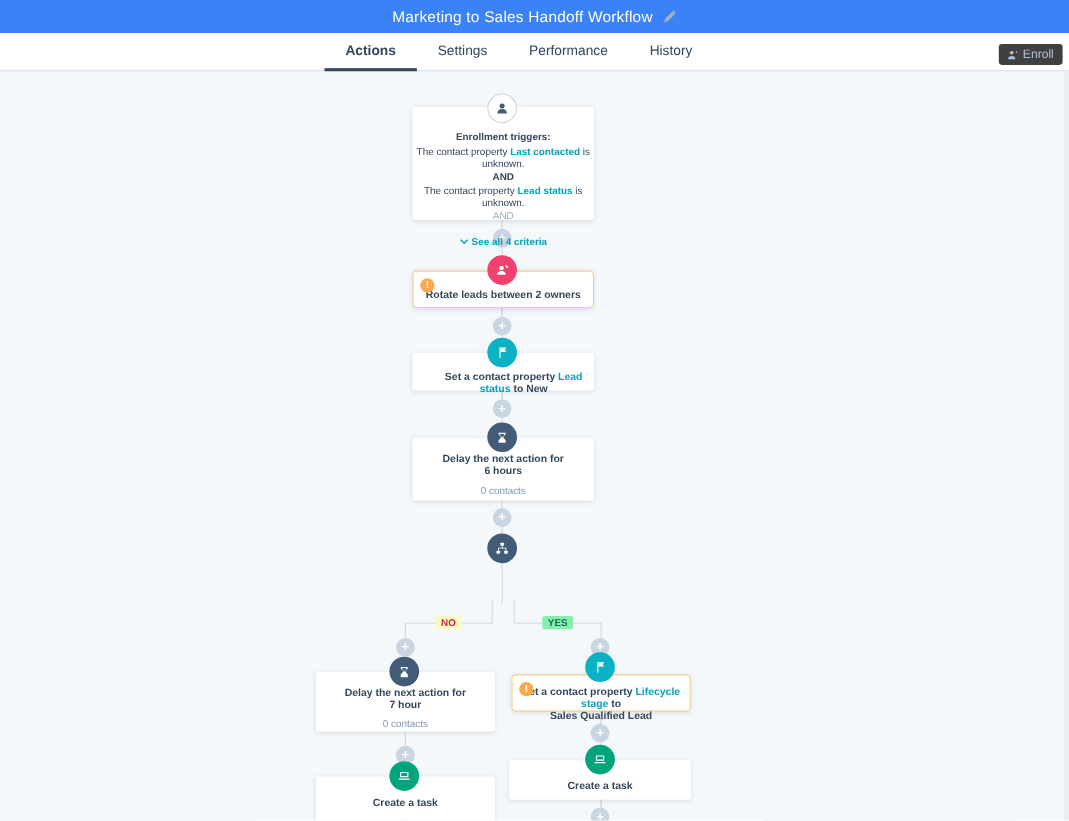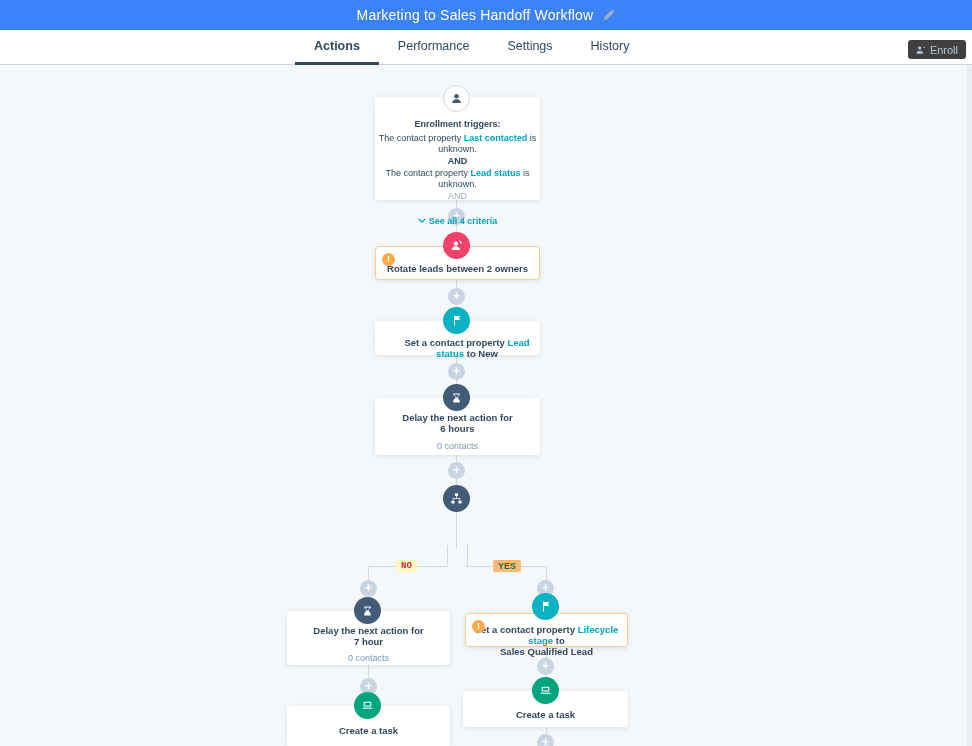--- a/index.html
+++ b/index.html
@@ -46,42 +46,42 @@
 
   .lbl { font-size:9.5px; font-weight:700; line-height:11px; color:#33475b; }
   .lbl .tlink { color:#00a4bd; }
   .cond { font-size:9px; line-height:11px; color:#33475b; }
   .cond .tlink { color:#00a4bd; font-weight:600; }
   .muted { color:#99acc2; }
   .contacts { font-size:9px; color:#7c98b6; }
   .see-all { font-size:9px; font-weight:600; color:#00a4bd; display:inline-flex; align-items:center; gap:3px; cursor:pointer; }
 
   .tag { position:absolute; font-size:9px; font-weight:700; padding:1px 5px; border-radius:2px; }
-  .tag-no  { background:#fef9c3; color:#c22f44;font-family:Liberation Mono, monospace; }
-  .tag-yes { background:#fdba74; color:#0f6e5c; }
+  .tag-no  { background:#fef9c3; color:#c22f44; }
+  .tag-yes { background:#86efac; color:#0f6e5c; }
 </style>
 </head>
 <body>
 
 <div id="app">
 
   <div class="topbar">
     <span class="topbar-title">Marketing to Sales Handoff Workflow</span>
     <span class="pencil">
       <svg width="13" height="13" viewBox="0 0 24 24" fill="#9fb0c1">
           <path d="M3 21l2.5-7L17 2.5 21.5 7 10 18.5 3 21zm14-18l4 4 1.3-1.3c.6-.6.6-1.6 0-2.2l-1.8-1.8c-.6-.6-1.6-.6-2.2 0L17 3z"></path>
         </svg>
     </span>
   </div>
 
   <div class="tabbar">
     <div class="tabs">
       <div class="tab active">Actions</div>
+      <div class="tab">Settings</div>
       <div class="tab">Performance</div>
-      <div class="tab">Settings</div>
       <div class="tab">History</div>
     </div>
     <button class="enroll-btn">
       <span style="display:inline-flex">
         <svg width="10" height="10" viewBox="0 0 24 24" fill="#b0c1d4">
             <circle cx="9" cy="7" r="4"></circle>
             <path d="M1 21c0-4.4 3.6-7 8-7s8 2.6 8 7z"></path>
             <path d="M18 6h3M19.5 4.5v3" stroke="#b0c1d4" stroke-width="2"></path>
           </svg>
       </span>

